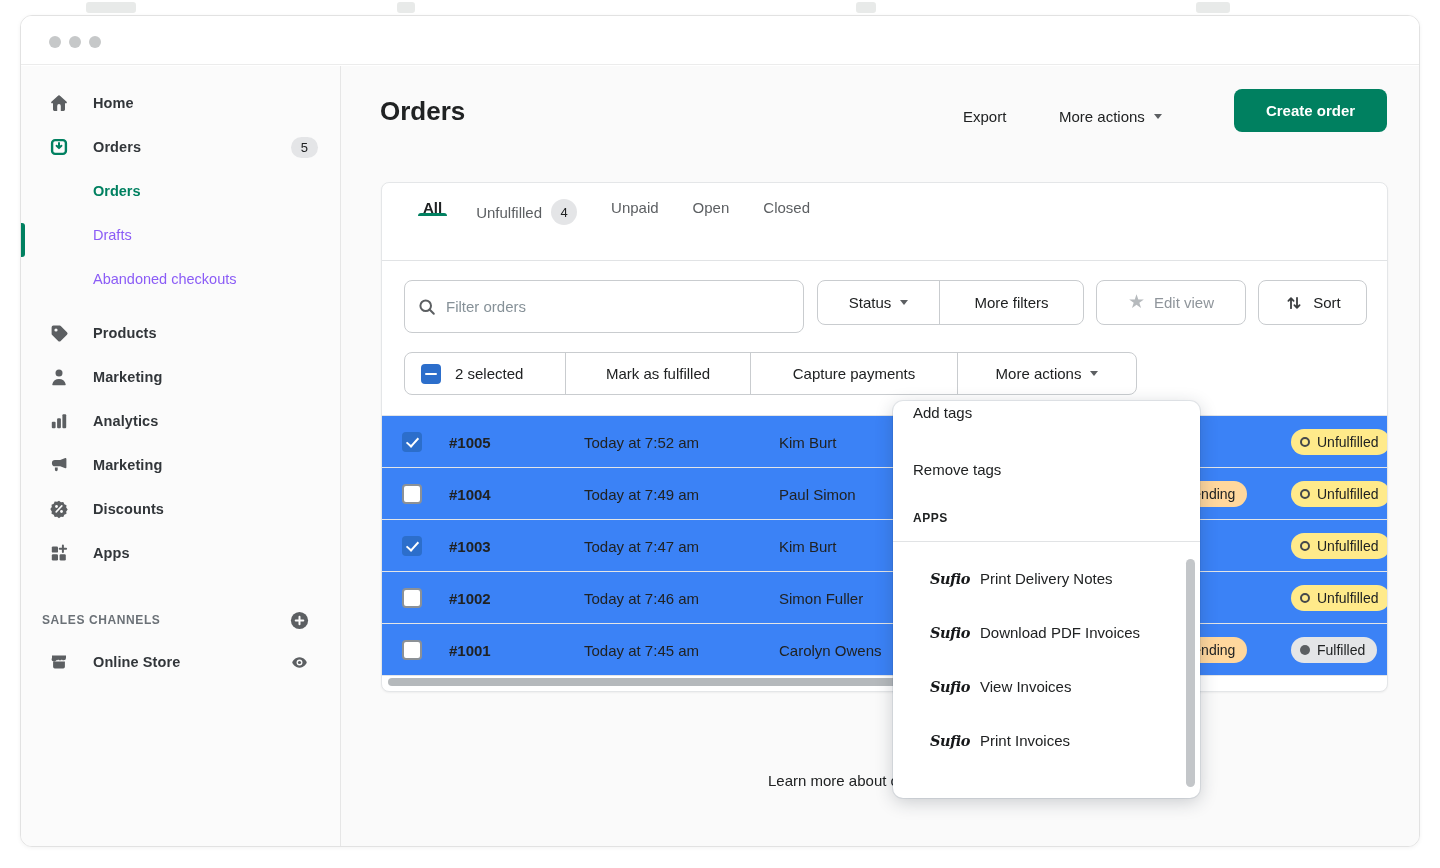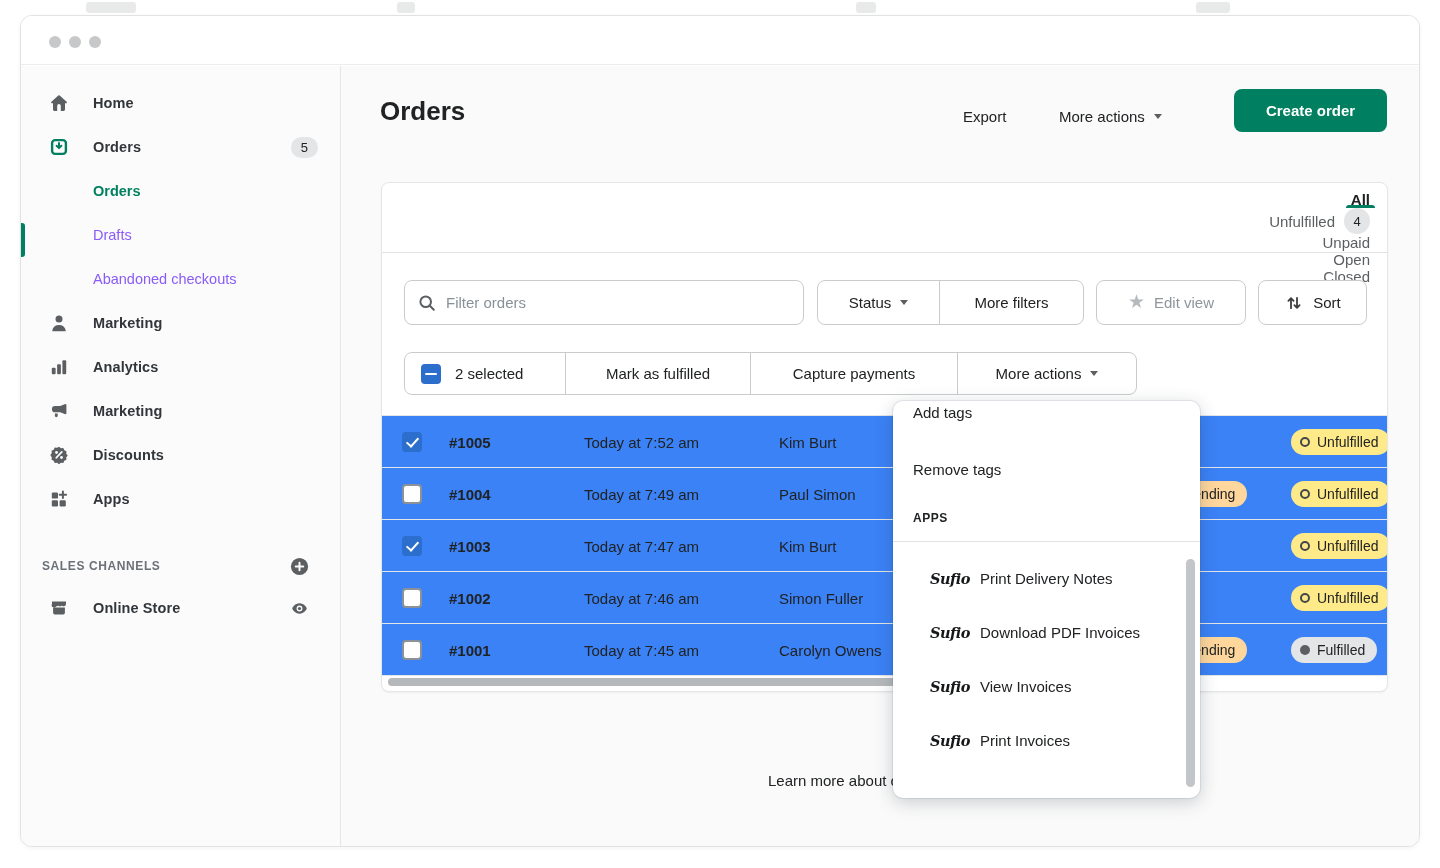--- a/index.html
+++ b/index.html
@@ -35,30 +35,30 @@
   .main { position:relative; flex:1; background:#fafafa; }
   .page-title { position:absolute; left:39px; top:30px; font-size:26px; font-weight:700; color:#202223; }
   .txt-btn { position:absolute; top:32px; height:36px; display:flex; align-items:center; gap:9px; font-size:15px; color:#202223; cursor:pointer; }
   .caret { width:0; height:0; border-left:4.5px solid transparent; border-right:4.5px solid transparent; border-top:5.5px solid #5c5f62; }
   .primary-btn { position:absolute; left:893px; top:23px; width:153px; height:43px; background:#008060; border:none; border-radius:8px;
                  color:#fff; font-size:15px; font-weight:700; font-family:"Liberation Sans",sans-serif; cursor:pointer; }
 
   
   .card { position:absolute; left:40px; top:116px; width:1007px; height:510px; background:#fff;
           border:1px solid #e4e6e8; border-radius:8px; box-shadow:0 1px 2px rgba(0,0,0,0.05); overflow:hidden; }
-  .tabsbar { position:absolute; left:0; top:8px; right:0; height:62px; border-bottom:1px solid #e1e3e5;
-             display:flex; align-items:flex-end; padding-left:24px;flex-direction:column; }
+  .tabsbar { position:absolute; left:0; top:16px; right:0; height:62px; border-bottom:1px solid #e1e3e5;
+             display:flex; align-items:flex-start; padding-left:24px; }
   .tab { position:relative; display:flex; align-items:center; padding:0 17px; cursor:pointer; }
   .tab .tab-label { font-size:15px; color:#5c5f62; }
   .tab.active .tab-label { color:#202223; font-weight:700; }
   .tab.active::after { content:""; position:absolute; left:12px; right:12px; bottom:0; height:3px; background:#008060; border-radius:3px 3px 0 0; }
   .tab-badge { margin-left:9px; width:26px; height:26px; border-radius:13px; background:#e4e5e7; color:#202223;
                font-size:13px; display:flex; align-items:center; justify-content:center; }
 
-  .search-box { position:absolute; left:22px; top:97px; width:400px; height:45px; background:#fff;
+  .search-box { position:absolute; left:22px; top:97px; width:400px; height:53px; background:#fff;
                 border:1px solid #c9cccf; border-radius:8px; display:flex; align-items:center; padding:0 12px; gap:9px; }
   .search-box input { border:none; outline:none; flex:1; font-size:15px; color:#202223; font-family:"Liberation Sans",sans-serif; background:transparent; }
   .search-box input::placeholder { color:#869198; }
 
   .btn-group { position:absolute; display:flex; background:#fff; border:1px solid #c9cccf; border-radius:8px; overflow:hidden; height:45px; }
   .seg { display:flex; align-items:center; justify-content:center; gap:9px; font-size:15px; color:#202223; cursor:pointer;text-align:right; }
   .seg + .seg { border-left:1px solid #c9cccf; }
   .status-group { left:435px; top:97px; width:267px; }
   .outline-btn { position:absolute; top:97px; height:45px; background:#fff; border:1px solid #c9cccf; border-radius:8px;
                  display:flex; align-items:center; justify-content:center; gap:9px; font-size:15px; color:#202223; cursor:pointer; }
@@ -164,20 +164,29 @@
         <div class="nav-sub active">
           <span>Orders</span>
         </div>
         <div class="nav-sub">
           <span>Drafts</span>
         </div>
         <div class="nav-sub">
           <span>Abandoned checkouts</span>
         </div>
 
+        <div class="nav-item group-gap">
+          <span class="icn">
+            <svg width="20" height="20" viewBox="0 0 20 20">
+                <path class="ink" d="M2.6 4.4A1.8 1.8 0 0 1 4.4 2.6h6.3c.5 0 .95.2 1.3.53l6 6a1.8 1.8 0 0 1 0 2.55l-6.3 6.3a1.8 1.8 0 0 1-2.55 0l-6-6a1.8 1.8 0 0 1-.55-1.3z"></path>
+                <circle cx="7" cy="7" r="1.6" fill="#fbfbfb"></circle>
+              </svg>
+          </span>
+          <span class="lbl">Products</span>
+        </div>
 
         <div class="nav-item">
           <span class="icn">
             <svg width="20" height="20" viewBox="0 0 20 20">
                 <circle class="ink" cx="10" cy="6" r="3.5"></circle>
                 <path class="ink" d="M3.3 17.2c.7-3.2 3.4-5.1 6.7-5.1s6 1.9 6.7 5.1c.1.6-.3 1.1-.9 1.1H4.2c-.6 0-1-.5-.9-1.1z"></path>
               </svg>
           </span>
           <span class="lbl">Marketing</span>
         </div>

